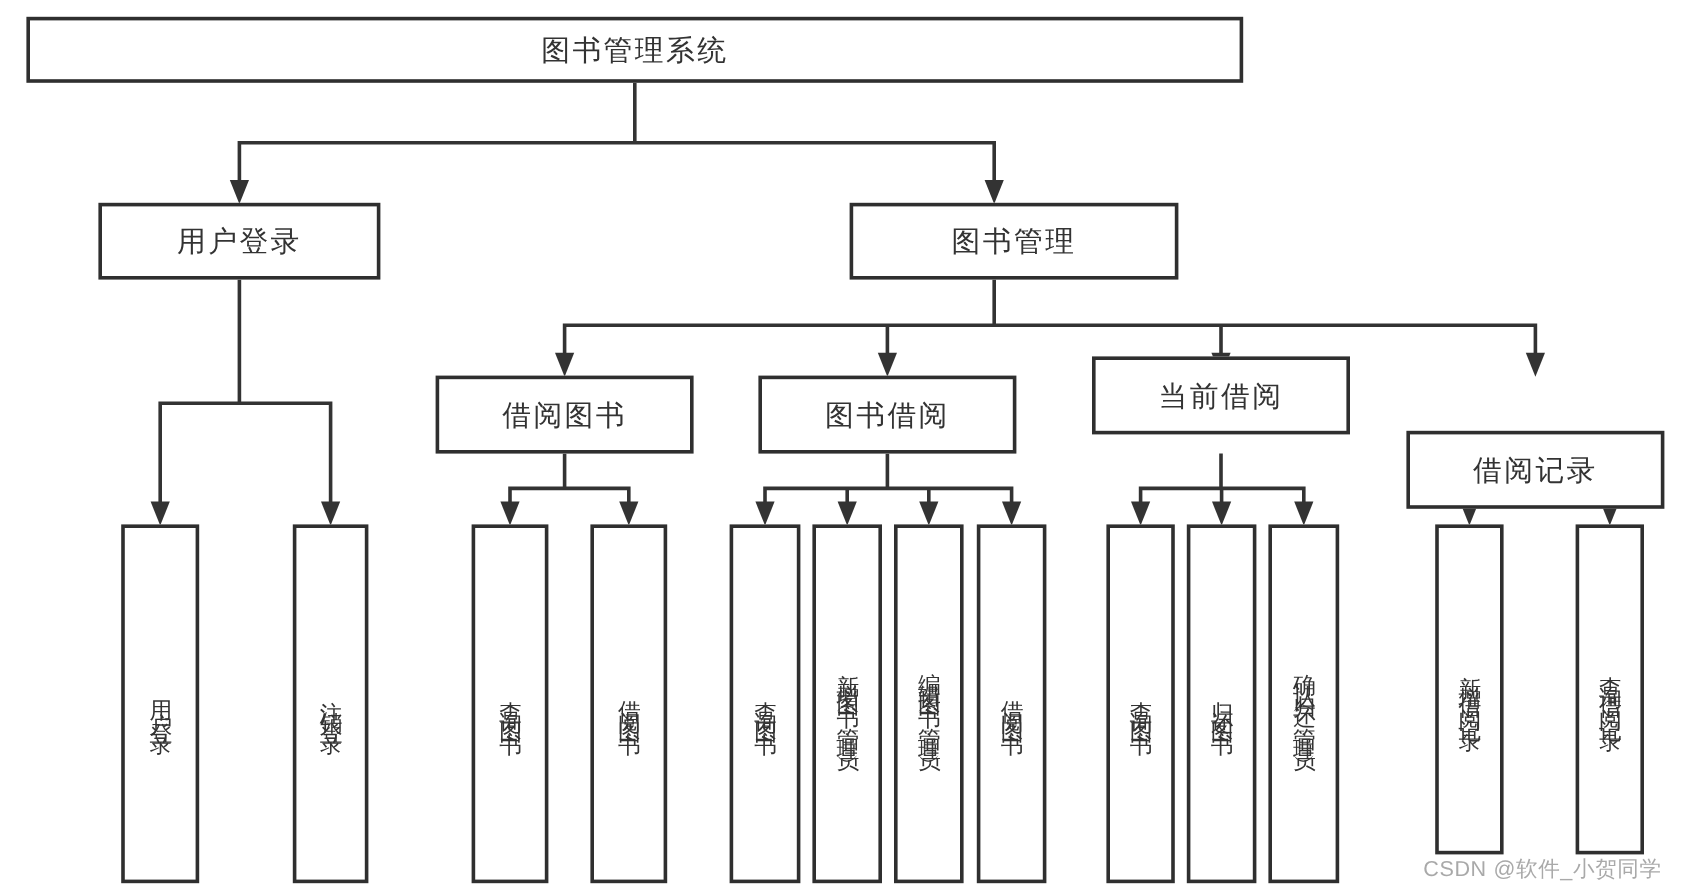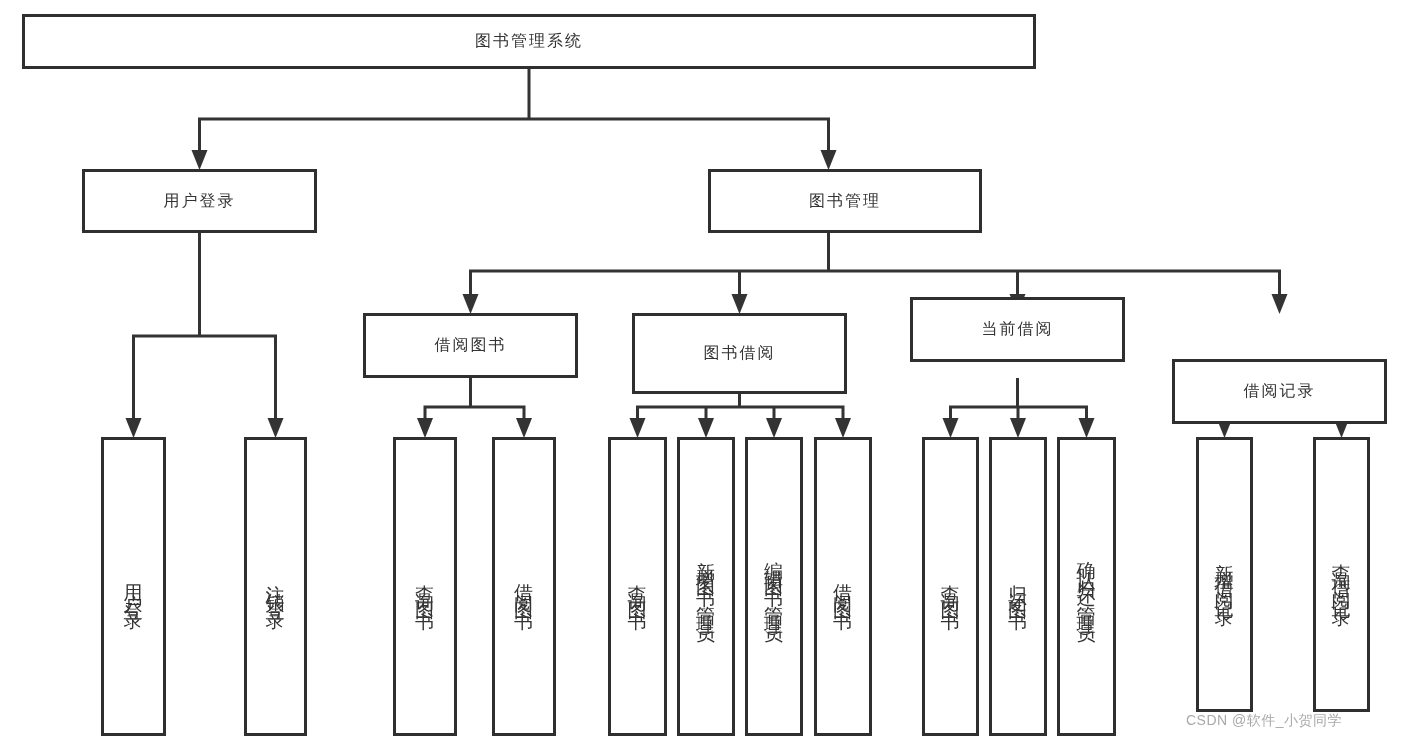--- a/index.html
+++ b/index.html
@@ -28,39 +28,39 @@
     position: absolute;
     box-sizing: border-box;
     border: 3px solid #2f2f2f;
     background: #ffffff;
     display: flex;
     align-items: center;
     justify-content: center;
     color: #333333;
   }
   .node .lbl {
-    font-size: 16px;
+    font-size: 24px;
     letter-spacing: 2px;
     color: #333333;
     white-space: nowrap;
   }
   .leaf .lbl {
     writing-mode: vertical-rl;
     text-orientation: mixed;
     font-size: 19px;
     letter-spacing: 9px;
     line-height: 1.0;
     white-space: normal;
   }
   .watermark {
     position: absolute;
     left: 1186px;
     top: 712px;
     width: 215px;
-    font-size: 14px;
+    font-size: 18px;
     color: #a9a9a9;
     letter-spacing: 0.5px;
     text-align: left;
     white-space: nowrap;
   }
 </style>
 </head>
 <body>
 
 <div class="diagram">
@@ -112,21 +112,21 @@
   <div class="node" style="left:82px; top:169px; width:235px; height:64px;">
     <span class="lbl">用户登录</span>
   </div>
   <div class="node" style="left:708px; top:169px; width:274px; height:64px;">
     <span class="lbl">图书管理</span>
   </div>
 
   <div class="node" style="left:363px; top:313px; width:215px; height:65px;">
     <span class="lbl">借阅图书</span>
   </div>
-  <div class="node" style="left:632px; top:313px; width:215px; height:81px;">
+  <div class="node" style="left:632px; top:313px; width:215px; height:65px;">
     <span class="lbl">图书借阅</span>
   </div>
   <div class="node" style="left:910px; top:297px; width:215px; height:65px;">
     <span class="lbl">当前借阅</span>
   </div>
   <div class="node" style="left:1172px; top:313px; width:215px; height:65px;margin-top:46px;">
     <span class="lbl">借阅记录</span>
   </div>
 
   <div class="node leaf" style="left:101px; top:437px; width:65px; height:299px;">

